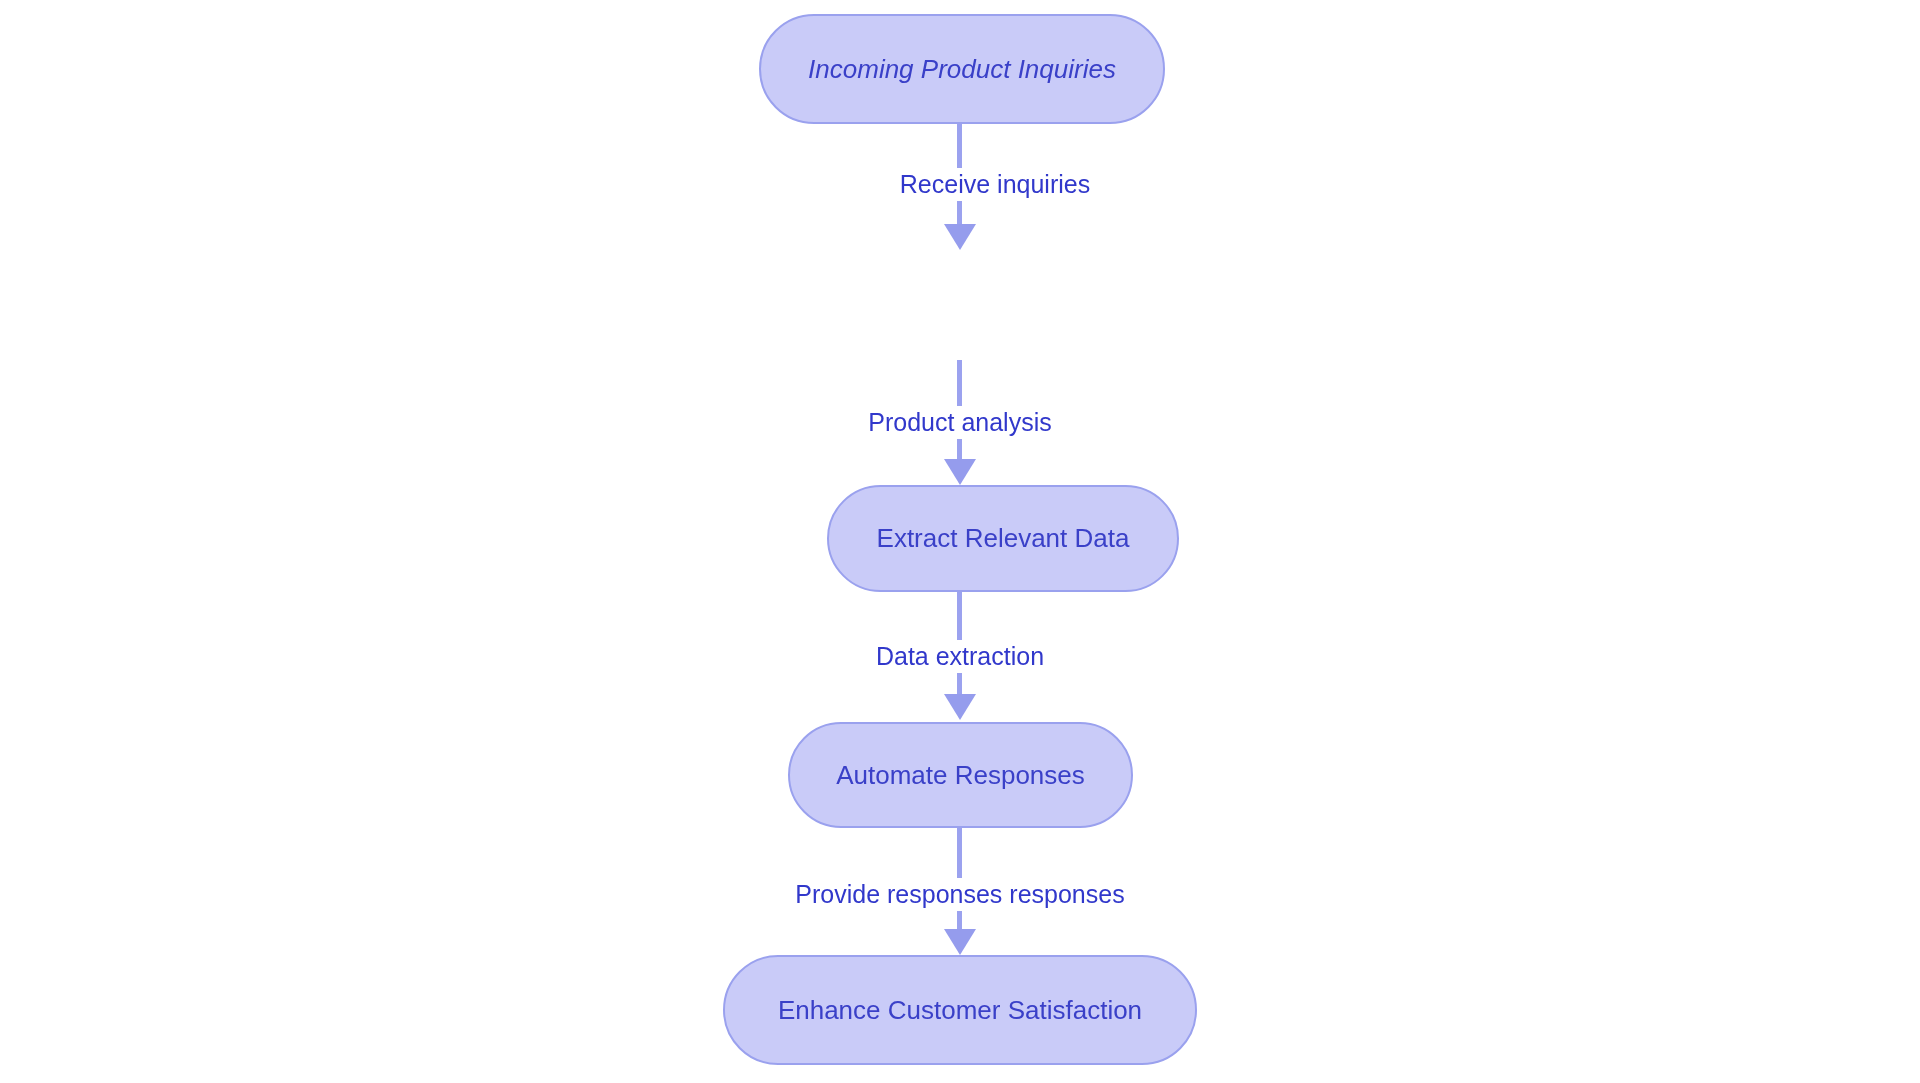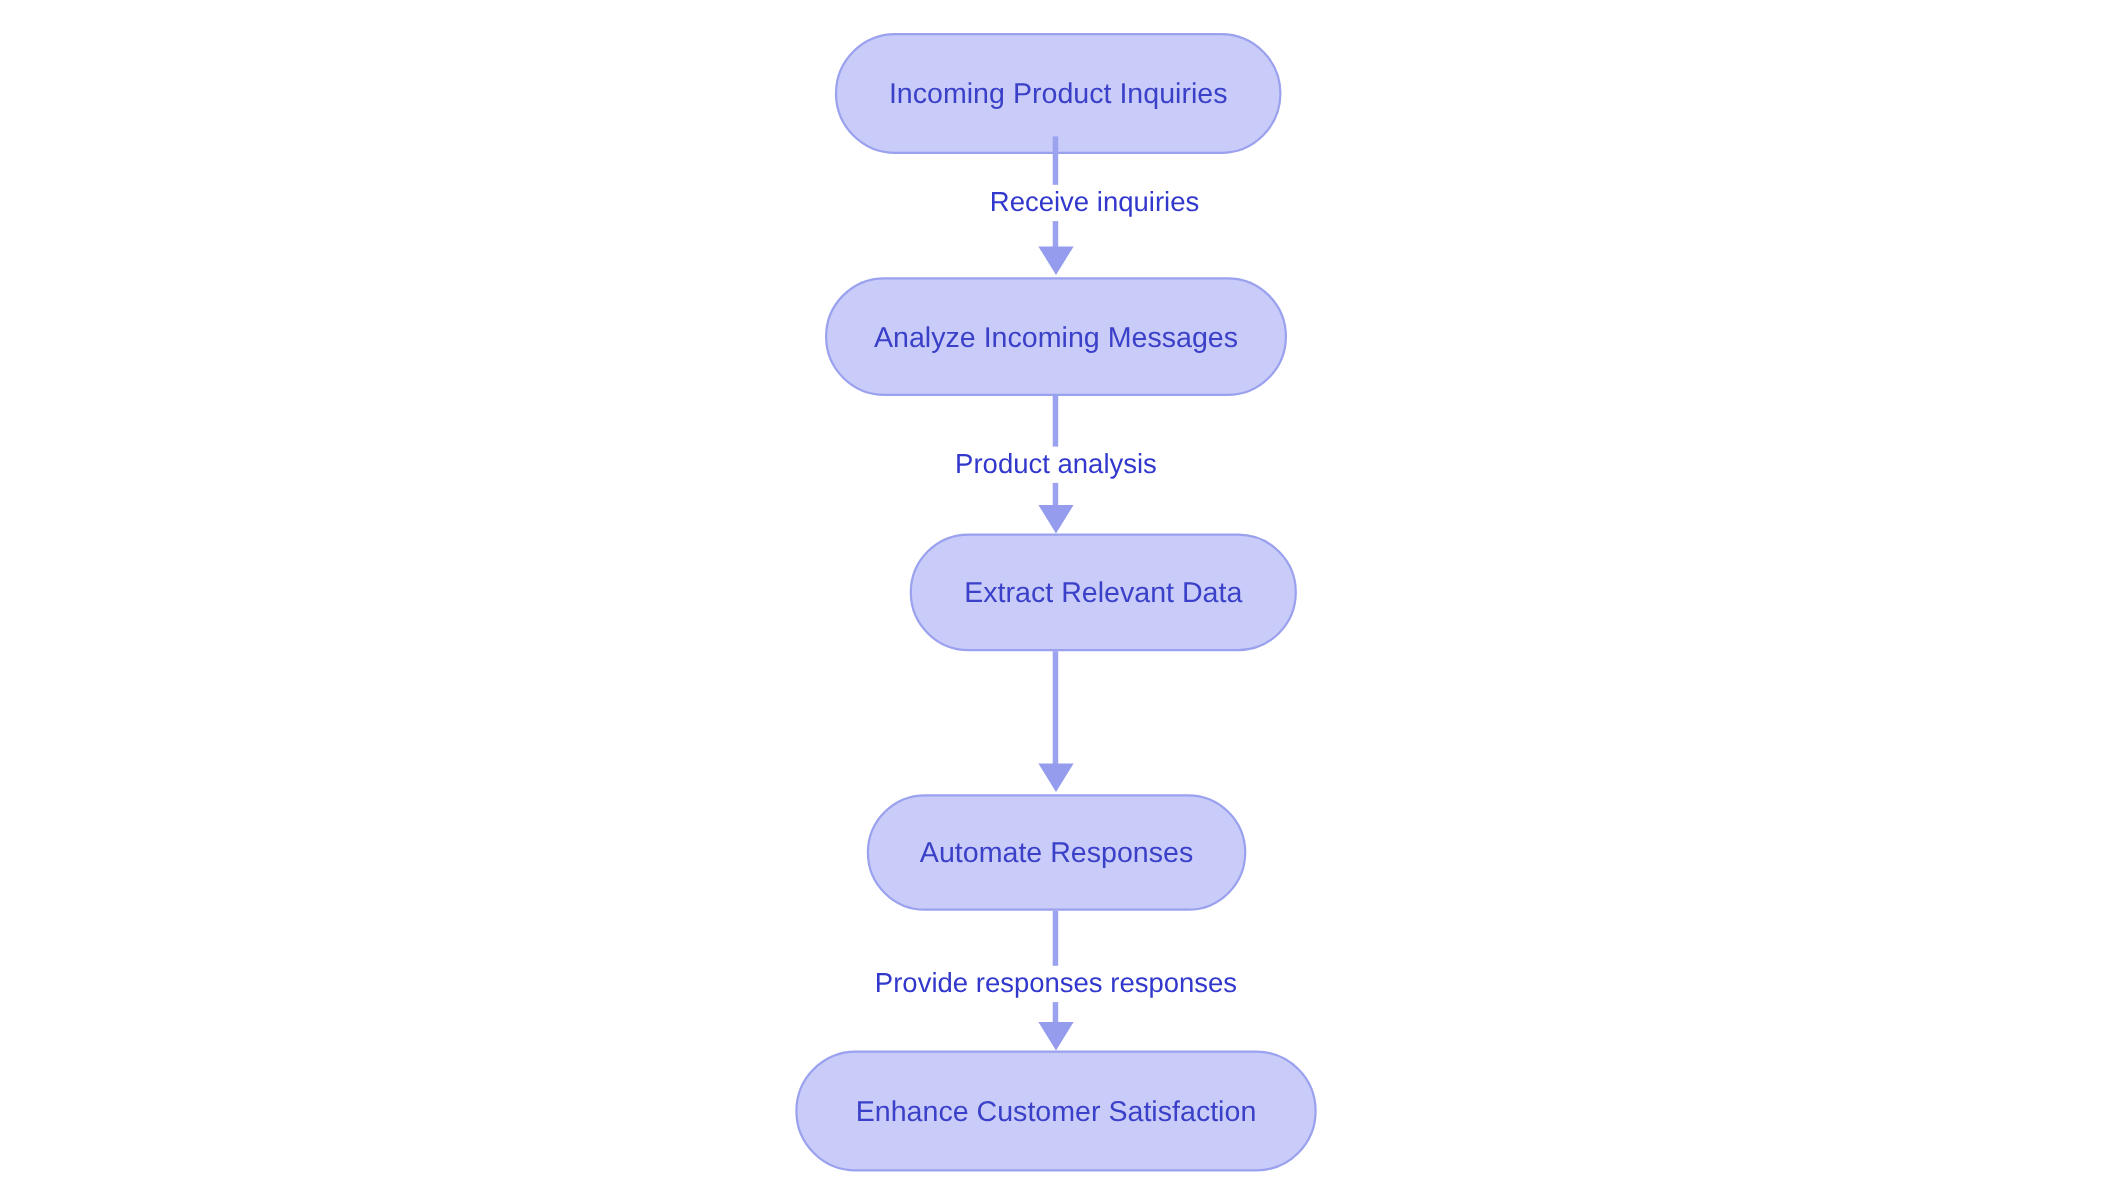--- a/index.html
+++ b/index.html
@@ -52,21 +52,21 @@
   }
   .edge-label span {
     display: inline-block;
     background: #ffffff;
     padding: 2px 12px;
     color: #3138cb;
     font-size: 25px;
     white-space: nowrap;
   }
   
-  #n1 { left: 759px; top: 30px;  width: 406px; height: 110px; }
+  #n1 { left: 759px; top: 14px;  width: 406px; height: 110px; font-style: italic; }
   #n2 { left: 750px; top: 252px; width: 420px; height: 108px; }
   #n3 { left: 827px; top: 485px; width: 352px; height: 107px; }
   #n4 { left: 788px; top: 722px; width: 345px; height: 106px; }
   #n5 { left: 723px; top: 955px; width: 474px; height: 110px; }
   
   #l1 { top: 124px; height: 102px; }
   #l2 { top: 360px; height: 101px; }
   #l3 { top: 592px; height: 104px; }
   #l4 { top: 828px; height: 103px; }
   #a1 { top: 224px; }
@@ -80,23 +80,20 @@
 </style>
 </head>
 <body>
 
 <div class="canvas">
 
   <div class="node" id="n1">
     <span>Incoming Product Inquiries</span>
   </div>
 
-  <div class="node" id="n2">
-    <span>Analyze Incoming Messages</span>
-  </div>
 
   <div class="node" id="n3">
     <span>Extract Relevant Data</span>
   </div>
 
   <div class="node" id="n5">
     <span>Enhance Customer Satisfaction</span>
   </div>
 
   <div class="node" id="n4">
@@ -110,20 +107,23 @@
   </div>
 
   <div class="edge-line" id="l2"></div>
   <div class="edge-arrow" id="a2"></div>
   <div class="edge-label" id="e2">
     <span>Product analysis</span>
   </div>
 
   <div class="edge-line" id="l3"></div>
   <div class="edge-arrow" id="a3"></div>
+  <div class="edge-label" id="e3">
+    <span>Data extraction</span>
+  </div>
 
   <div class="edge-line" id="l4"></div>
   <div class="edge-arrow" id="a4"></div>
   <div class="edge-label" id="e4">
     <span>Provide responses responses</span>
   </div>
 
 </div>
 
 </body></html>

